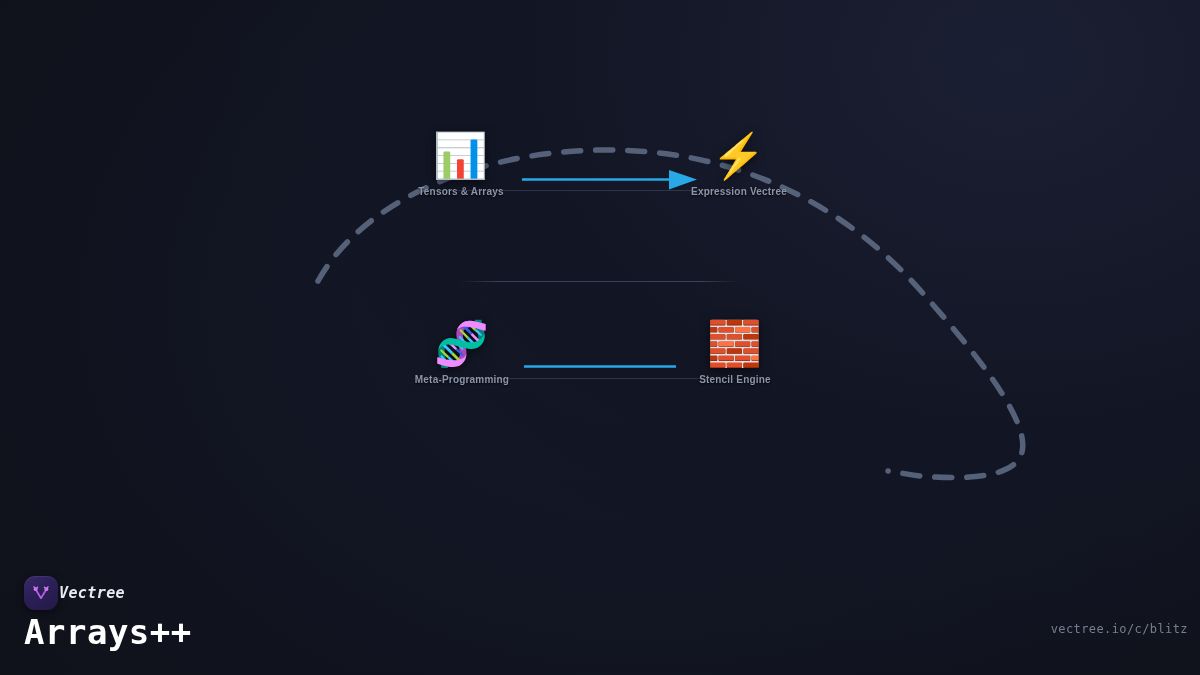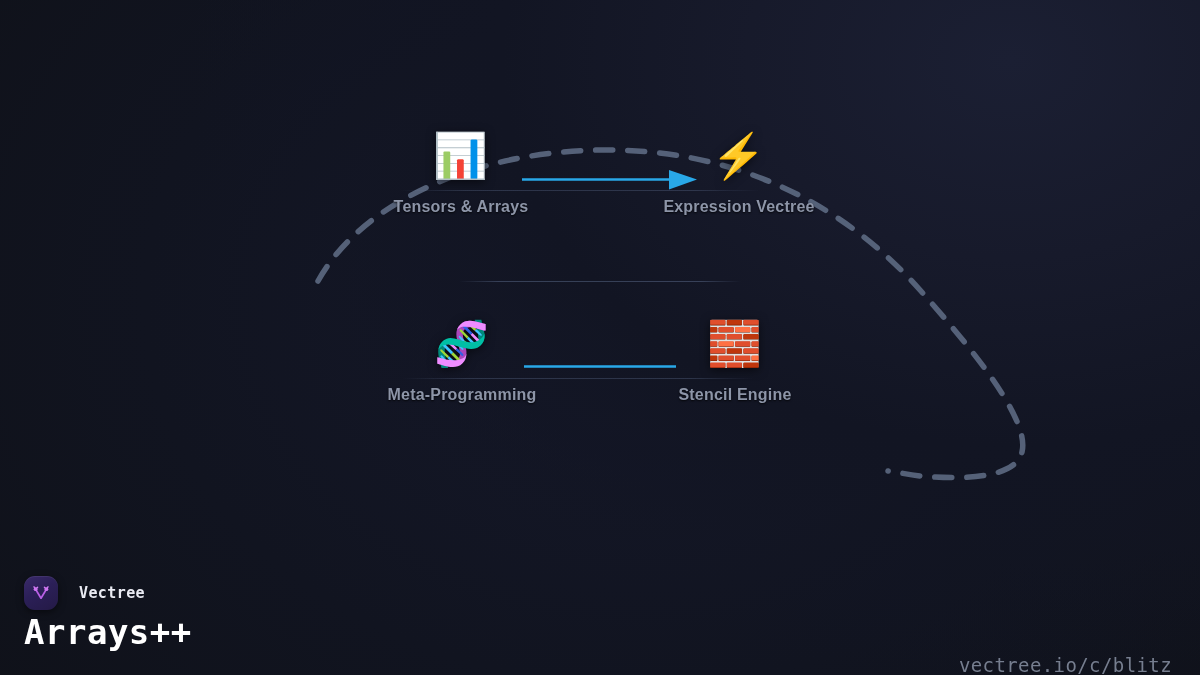--- a/index.html
+++ b/index.html
@@ -30,22 +30,22 @@
     width:180px;
   }
   .node .glyph {
     font-size:44px;
     line-height:52px;
     height:52px;
     display:block;
     filter:drop-shadow(0 2px 5px rgba(0,0,0,.55));
   }
   .node .label {
-    margin-top:16px;
-    font-size:16px;
+    margin-top:4px;
+    font-size:10px;
     font-weight:bold;
     color:#8d95a8;
     letter-spacing:.2px;
     white-space:nowrap;
     text-shadow:0 1px 2px rgba(0,0,0,.8);
   }
   #node-tensors      { left:371px; top:130px; }
   #node-expression   { left:649px; top:130px; }
   #node-meta         { left:372px; top:318px; }
   #node-stencil      { left:645px; top:318px; }
@@ -58,41 +58,41 @@
   }
   #baseline-top    { left:400px; top:190px; width:360px; }
   #baseline-bottom { left:402px; top:378px; width:352px; }
   #divider-middle  {
     position:absolute; left:459px; top:281px; width:282px; height:1px;
     background:linear-gradient(90deg, rgba(120,140,180,0) 0%, rgba(124,146,186,.34) 14%, rgba(124,146,186,.34) 86%, rgba(120,140,180,0) 100%);
   }
   #connector-top, #connector-bottom { position:absolute; left:0; top:0; overflow:visible; }
 
   
-  #brand { position:absolute; left:24px; top:576px; display:flex; align-items:center; gap:21px; }
+  #brand { position:absolute; left:24px; top:576px; display:flex; align-items:center; gap:1px;font-style:italic; }
   #brand-logo {
     width:34px; height:34px; border-radius:11px;
     background:linear-gradient(150deg, #3a2a6b 0%, #2b1f57 45%, #241a46 100%);
     box-shadow:0 2px 7px rgba(0,0,0,.5), inset 0 1px 0 rgba(255,255,255,.07);
     display:flex; align-items:center; justify-content:center;
   }
   #brand-name {
     font-family:"DejaVu Sans Mono", monospace;
     font-size:15px; font-weight:bold; color:#e9eaf2; letter-spacing:.4px;
   }
   #page-title {
     position:absolute; left:24px; top:610px;
     font-family:"DejaVu Sans Mono", monospace;
     font-size:34px; font-weight:bold; color:#ffffff; letter-spacing:.5px;
     line-height:44px;
   }
   #site-url {
-    position:absolute; right:28px; top:622px;
+    position:absolute; right:12px; top:622px;
     font-family:"DejaVu Sans Mono", monospace;
-    font-size:19px; color:#767e8f; letter-spacing:.4px;margin-top:32px;
+    font-size:12px; color:#767e8f; letter-spacing:.4px;
   }
 </style>
 </head>
 <body>
 
 <div id="stage">
 
   <svg id="bg-curve" viewBox="0 0 1200 675" width="1200" height="675" aria-hidden="true">
     <path d="M 318,281 C 360,205 470,152 600,150 C 730,148 840,200 920,290
              C 975,352 1030,420 1022,452 C 1016,478 965,480 920,476

